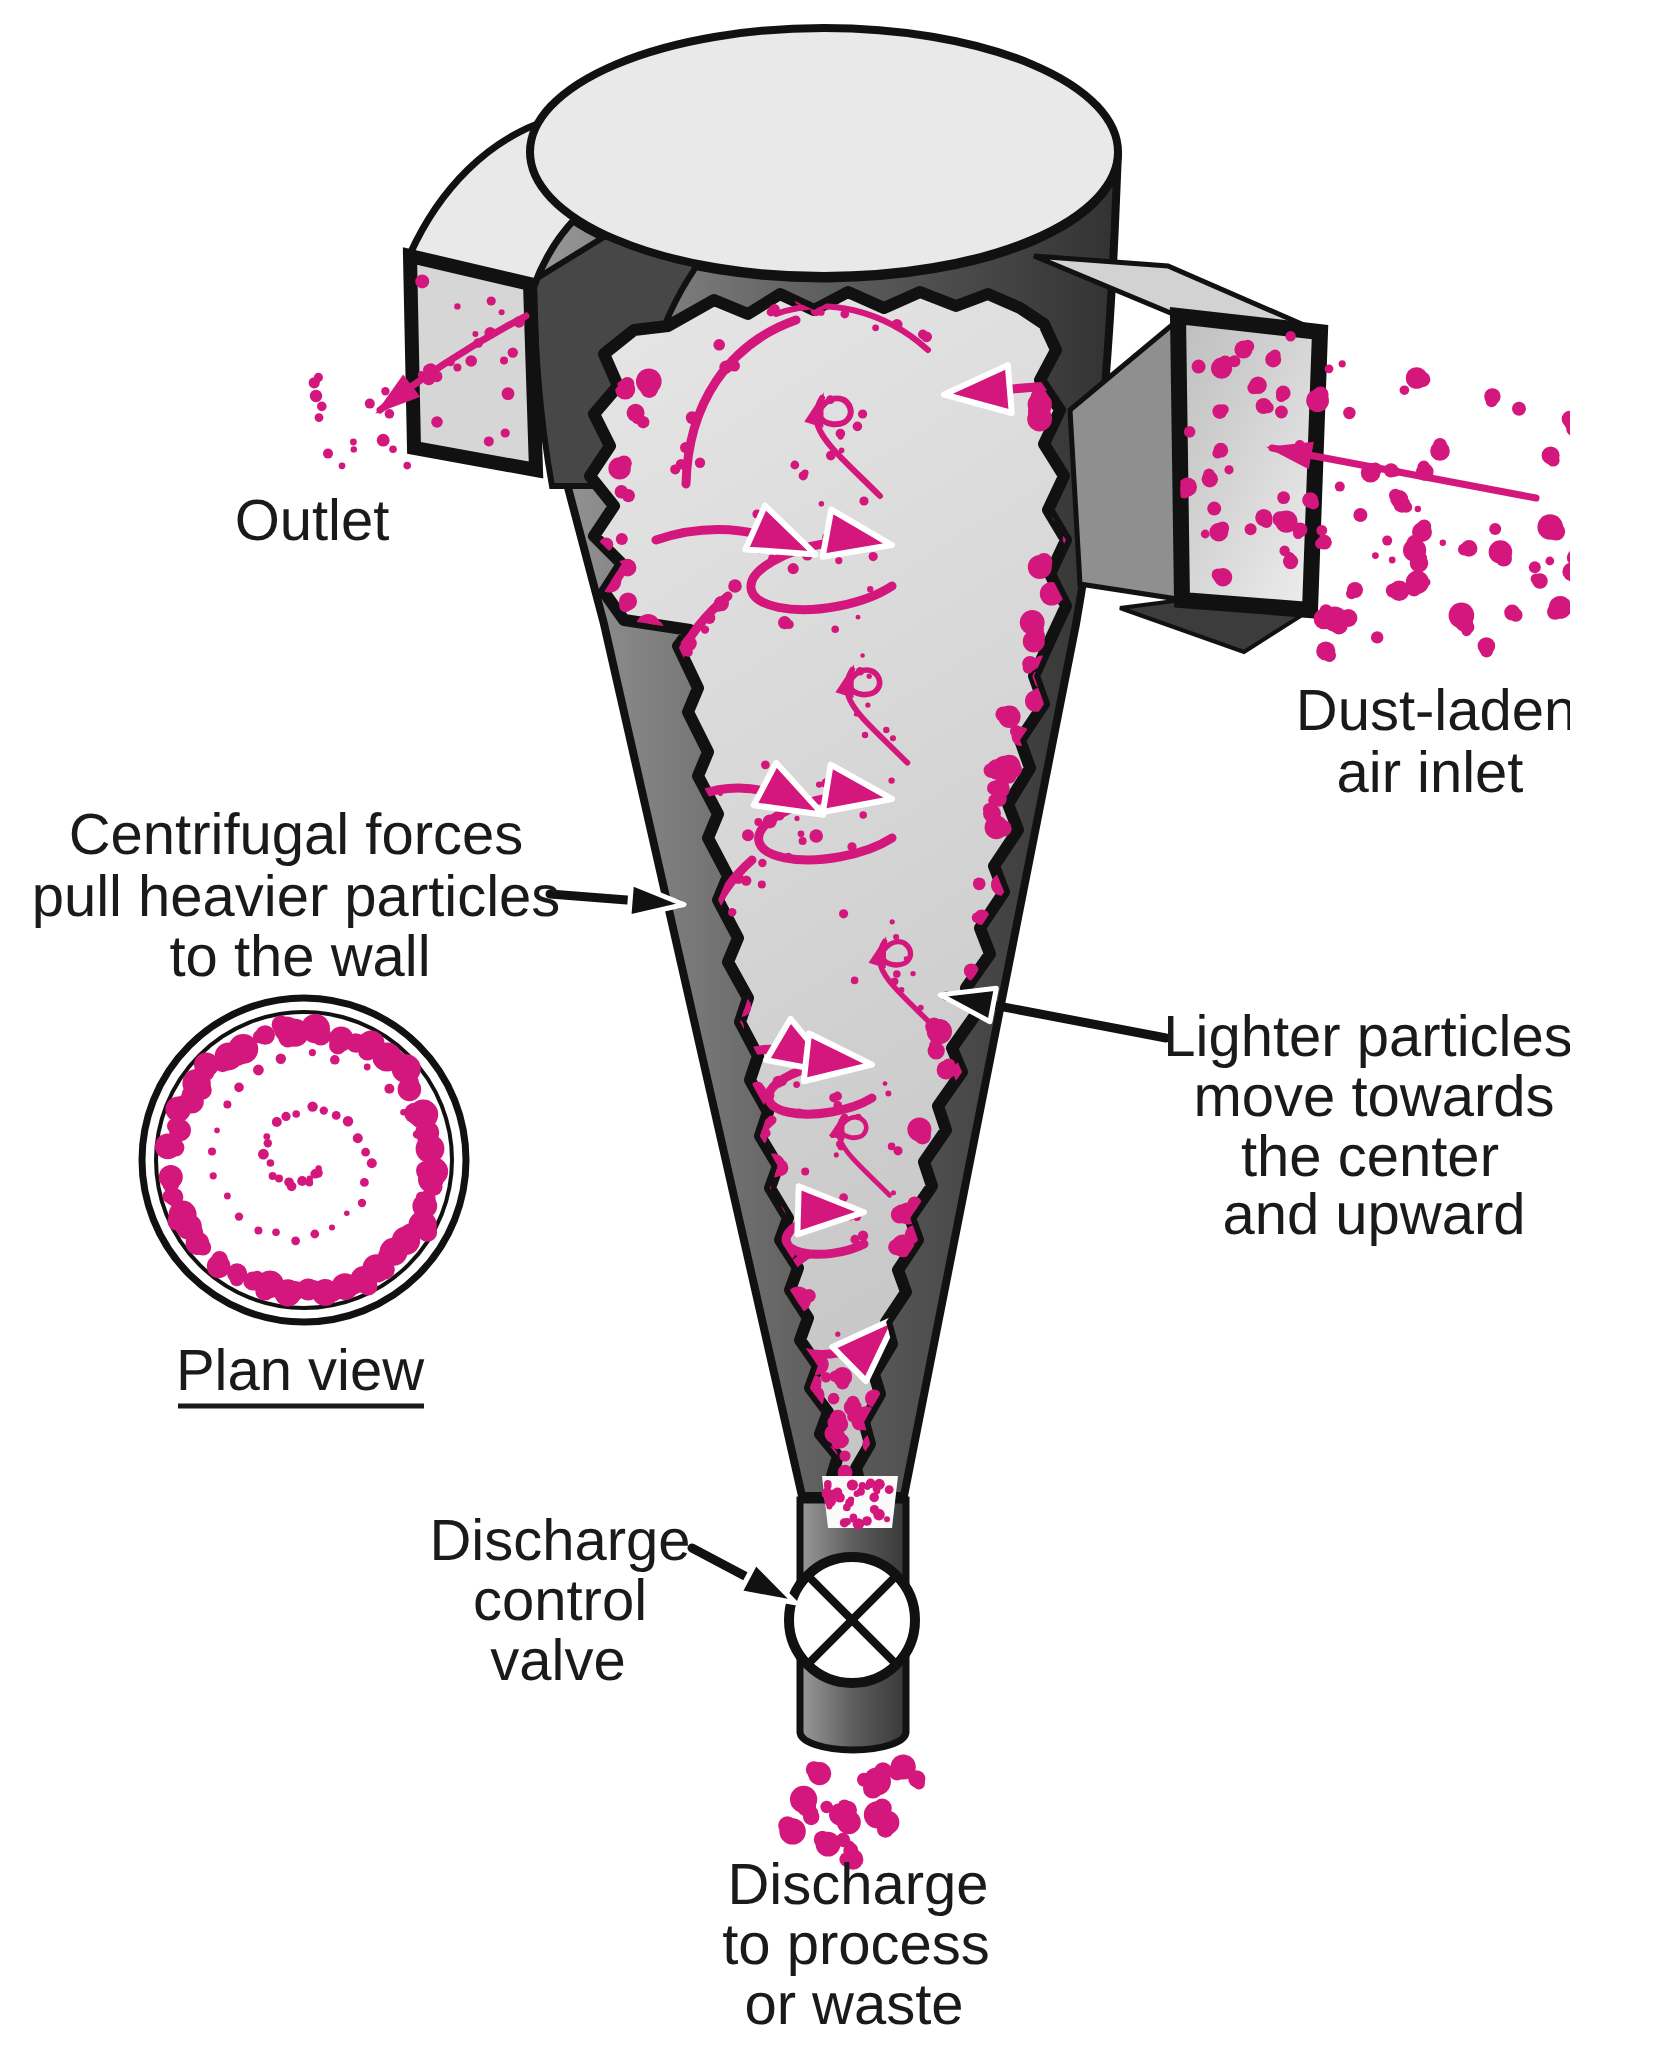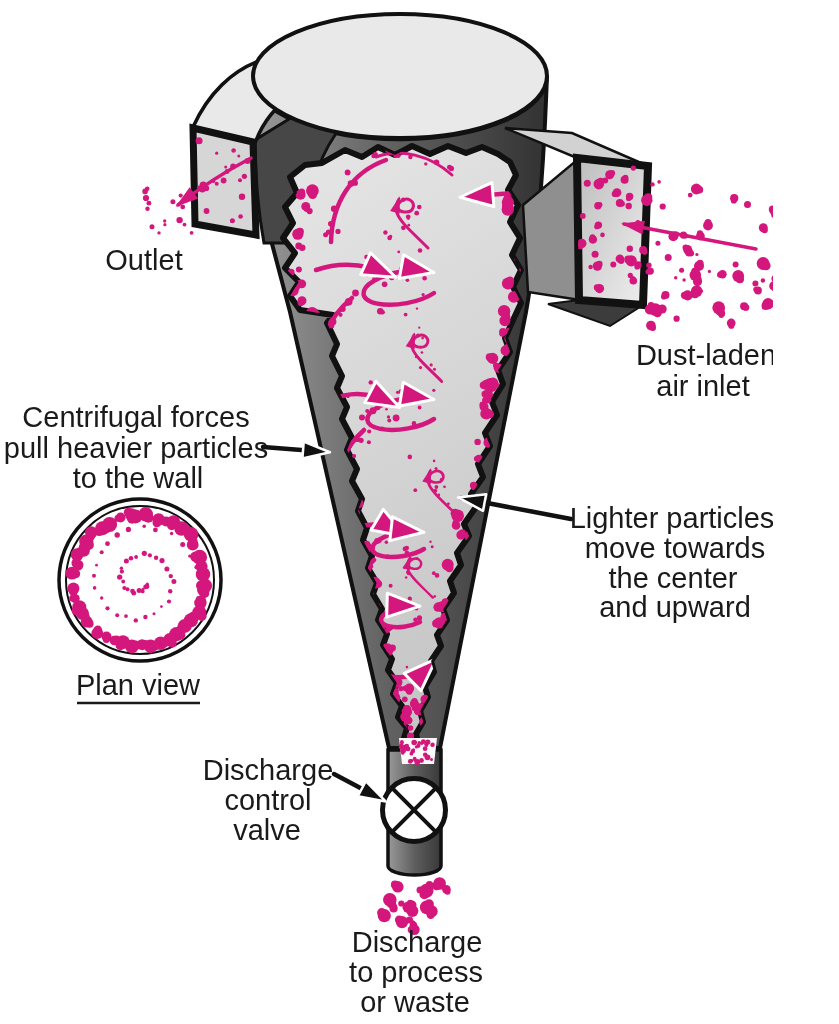--- a/index.html
+++ b/index.html
@@ -1,17 +1,17 @@
 <!DOCTYPE html>
 <html><head>
 <meta charset="utf-8">
 <style>
   html,body{margin:0;padding:0;background:#ffffff;}
   .stage{position:relative;width:773px;height:1024px;background:#fff;overflow:hidden;
-         font-family:"Liberation Sans",sans-serif;}
+         font-family:"Liberation Sans",sans-serif;margin-left:12px;}
   svg{display:block;}
   .lbl{font-family:"Liberation Sans",sans-serif;font-size:29px;fill:#1a1a1a;text-anchor:middle;}
   .swirl{fill:none;stroke:#d4177c;stroke-width:4.5;stroke-linecap:round;}
   .swirl-thin{fill:none;stroke:#d4177c;stroke-width:3;stroke-linecap:round;}
   .flow-line{fill:none;stroke:#d4177c;stroke-width:3.5;stroke-linecap:round;}
   .black-arrow{fill:none;stroke:#111;stroke-width:4.5;stroke-linecap:round;}
   .guide{fill:none;stroke:none;}
 </style>
 </head>
 <body>

